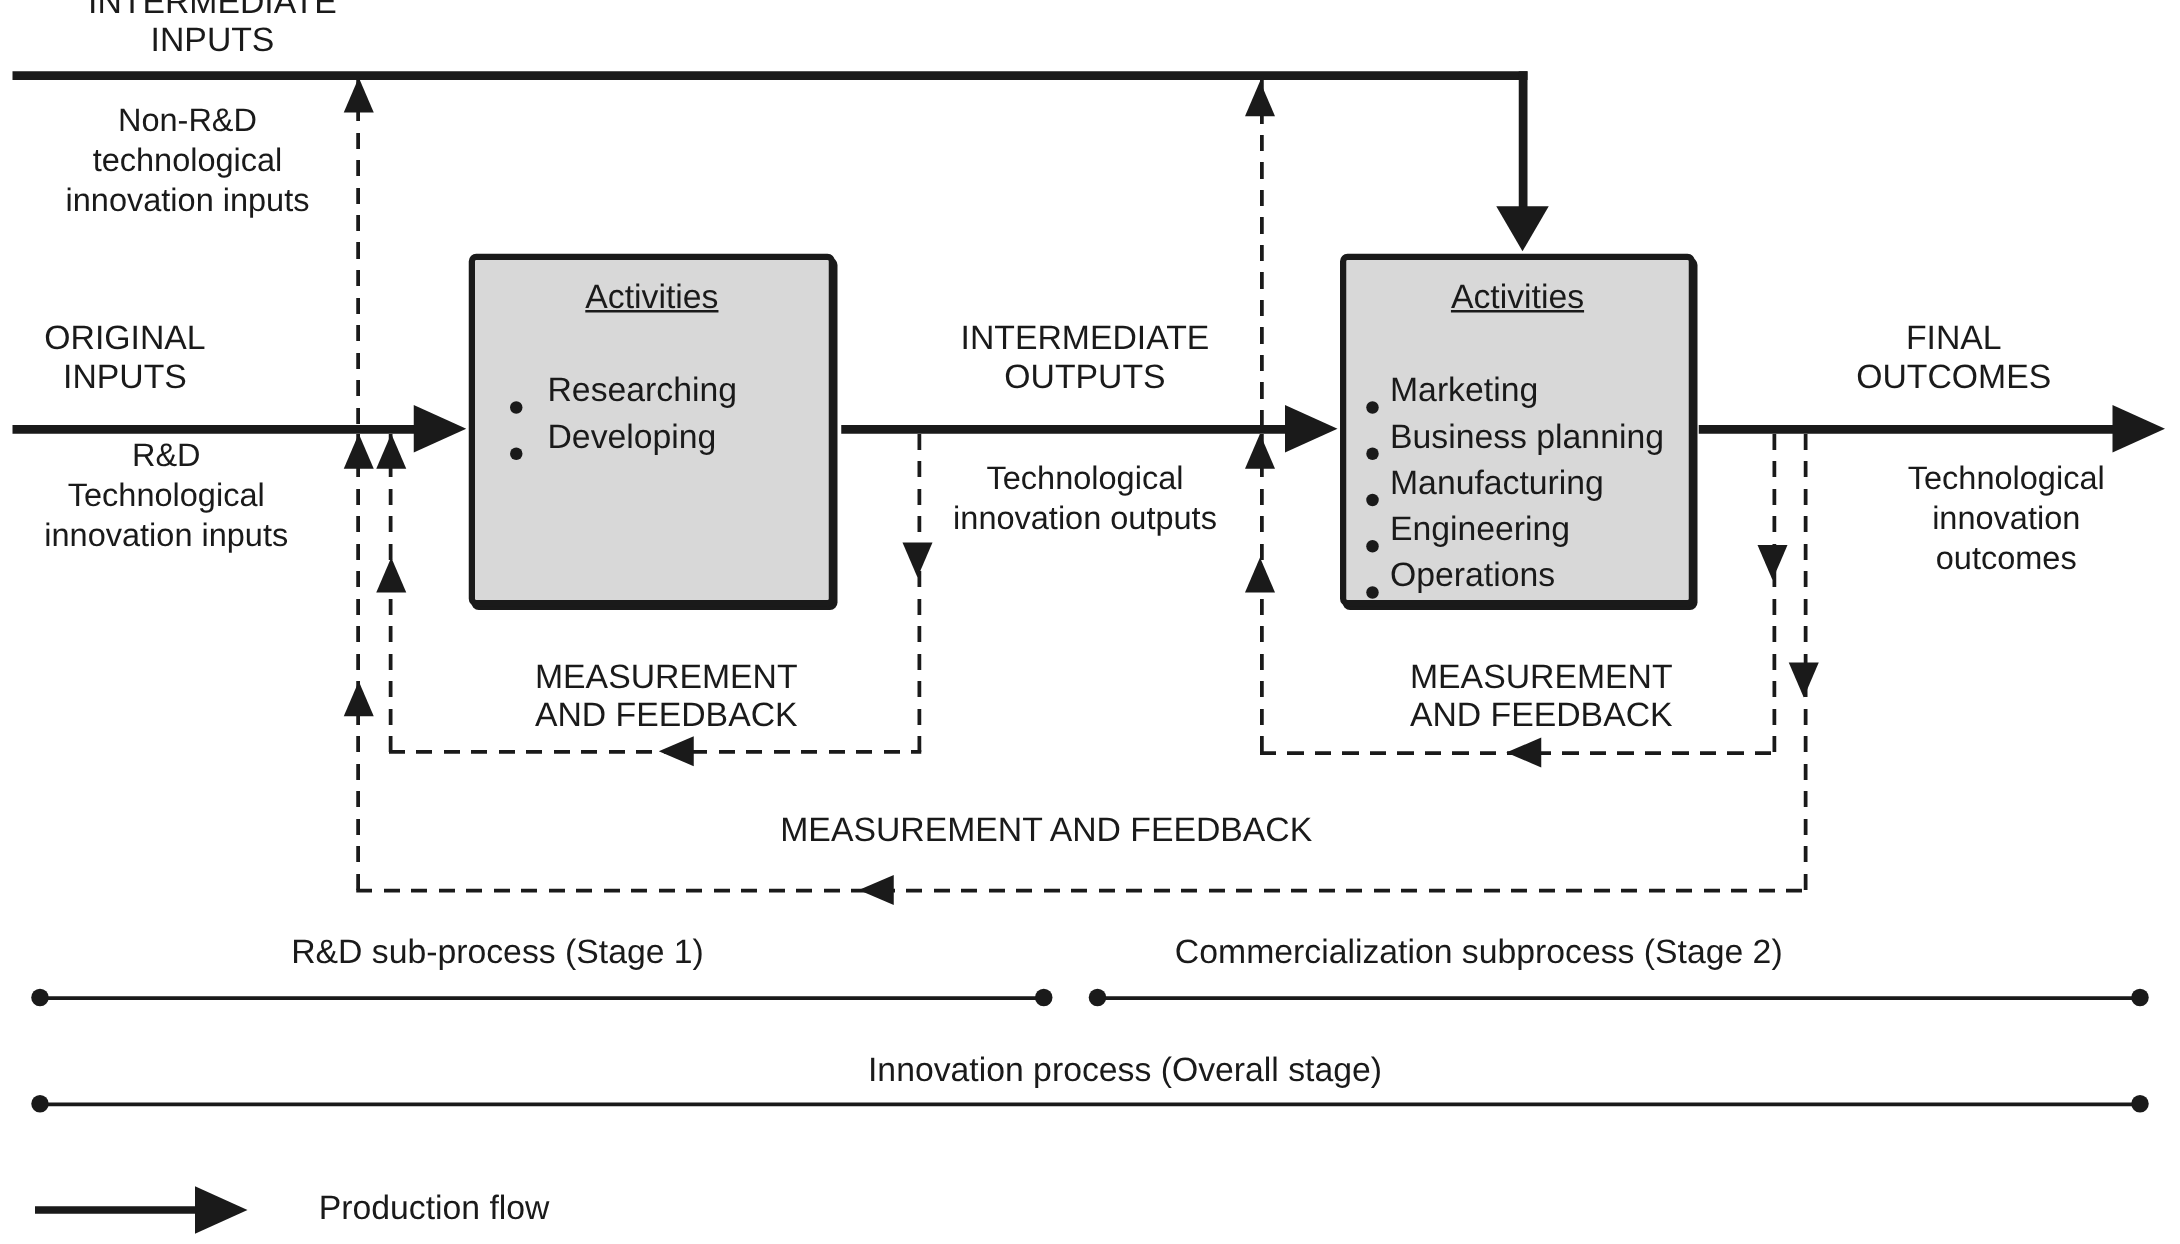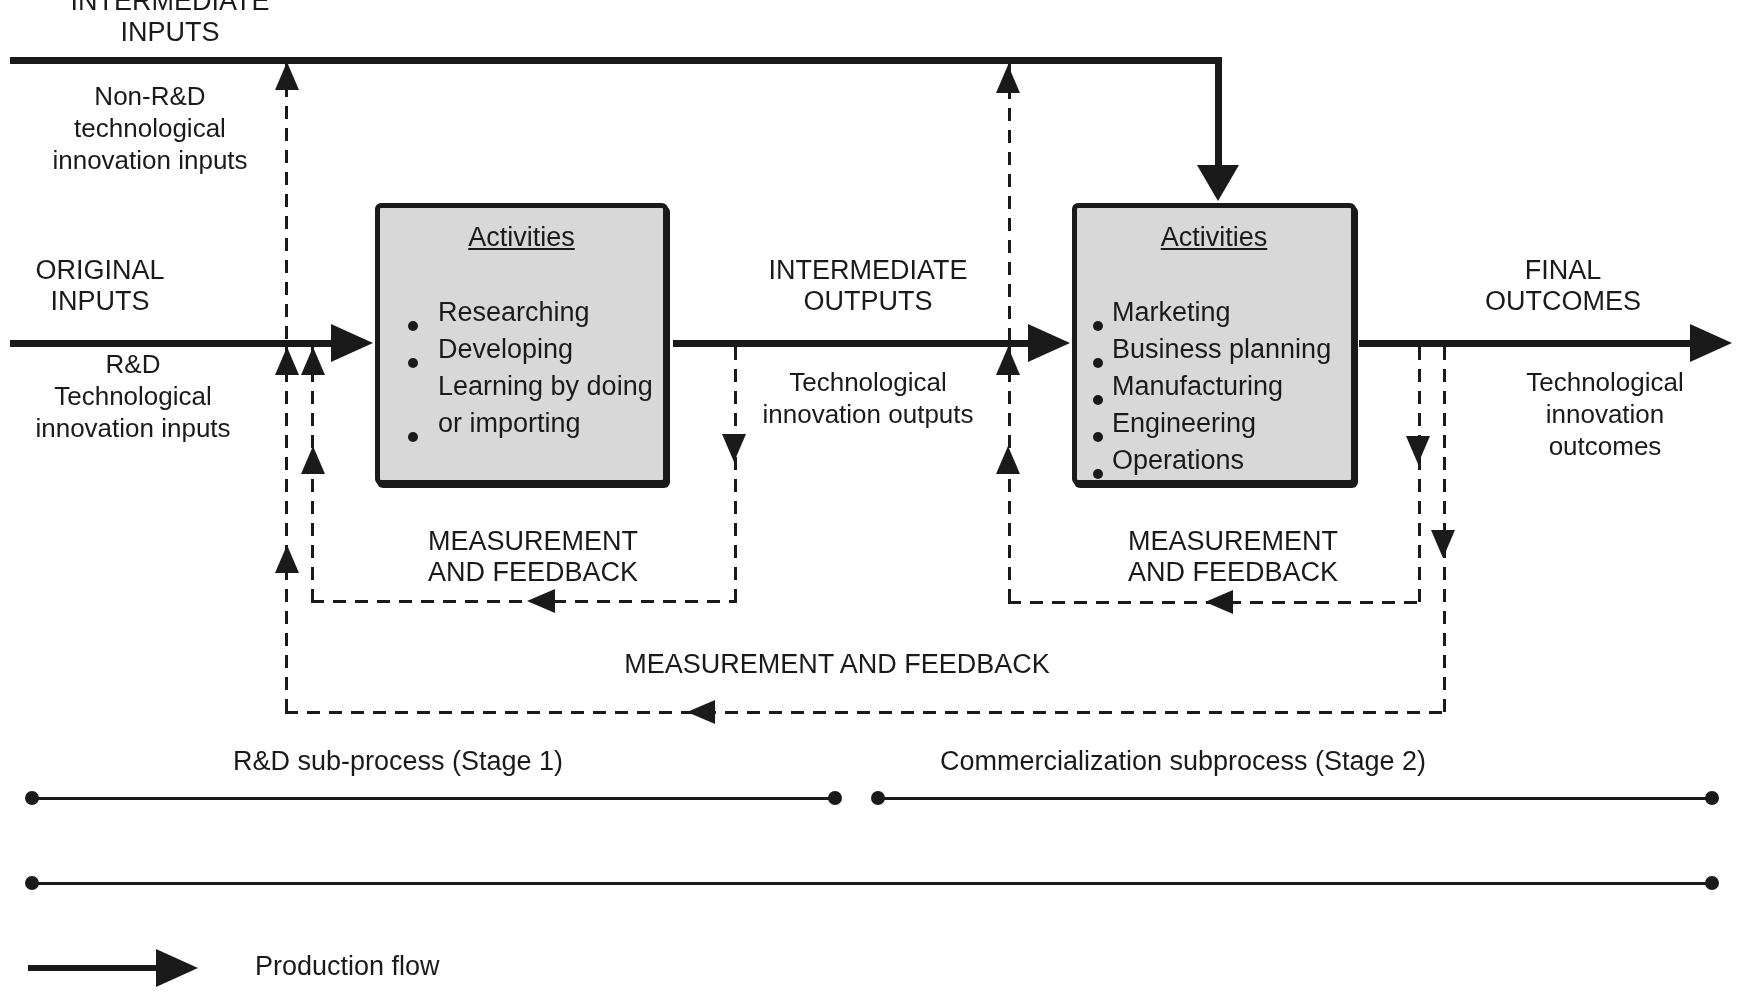--- a/index.html
+++ b/index.html
@@ -92,25 +92,20 @@
     <div class="title">Activities</div>
     <div class="list">
       <div class="item">
           <span class="blt"></span>
           <span class="itxt">Researching</span>
         </div>
       <div class="item">
           <span class="blt"></span>
           <span class="itxt">Developing</span>
         </div>
-      <div class="item">
-          <span class="blt"></span>
-          <span class="itxt">Learning by doing
-or importing</span>
-        </div>
     </div>
   </div>
 
   <div class="abox b2" style="left:1072px;top:203px;width:284px;">
     <div class="title">Activities</div>
     <div class="list" style="left:14px;">
       <div class="item">
           <span class="blt"></span>
           <span class="itxt">Marketing</span>
         </div>
@@ -160,20 +155,21 @@
 
   <div class="lbl" style="left:398px;top:746px;">R&amp;D sub-process (Stage 1)</div>
   <div class="lbl" style="left:1183px;top:746px;">Commercialization subprocess (Stage 2)</div>
   <div class="thin" style="left:32px;top:797px;width:803px;"></div>
   <div class="thin" style="left:878px;top:797px;width:834px;"></div>
   <div class="dot" style="left:25px;top:791px;"></div>
   <div class="dot" style="left:828px;top:791px;"></div>
   <div class="dot" style="left:871px;top:791px;"></div>
   <div class="dot" style="left:1705px;top:791px;"></div>
 
+  <div class="lbl" style="left:900px;top:841px;">Innovation process (Overall stage)</div>
   <div class="thin" style="left:32px;top:882px;width:1680px;"></div>
   <div class="dot" style="left:25px;top:876px;"></div>
   <div class="dot" style="left:1705px;top:876px;"></div>
 
   <div class="hline" style="left:28px;top:965px;width:130px;height:6px;"></div>
   <div class="arr rbig" style="left:156px;top:949px;"></div>
   <div class="lbl" style="left:340px;top:951px;transform:none;left:243px;text-align:left;margin-left:12px;">Production flow</div>
 
 </div>
 

